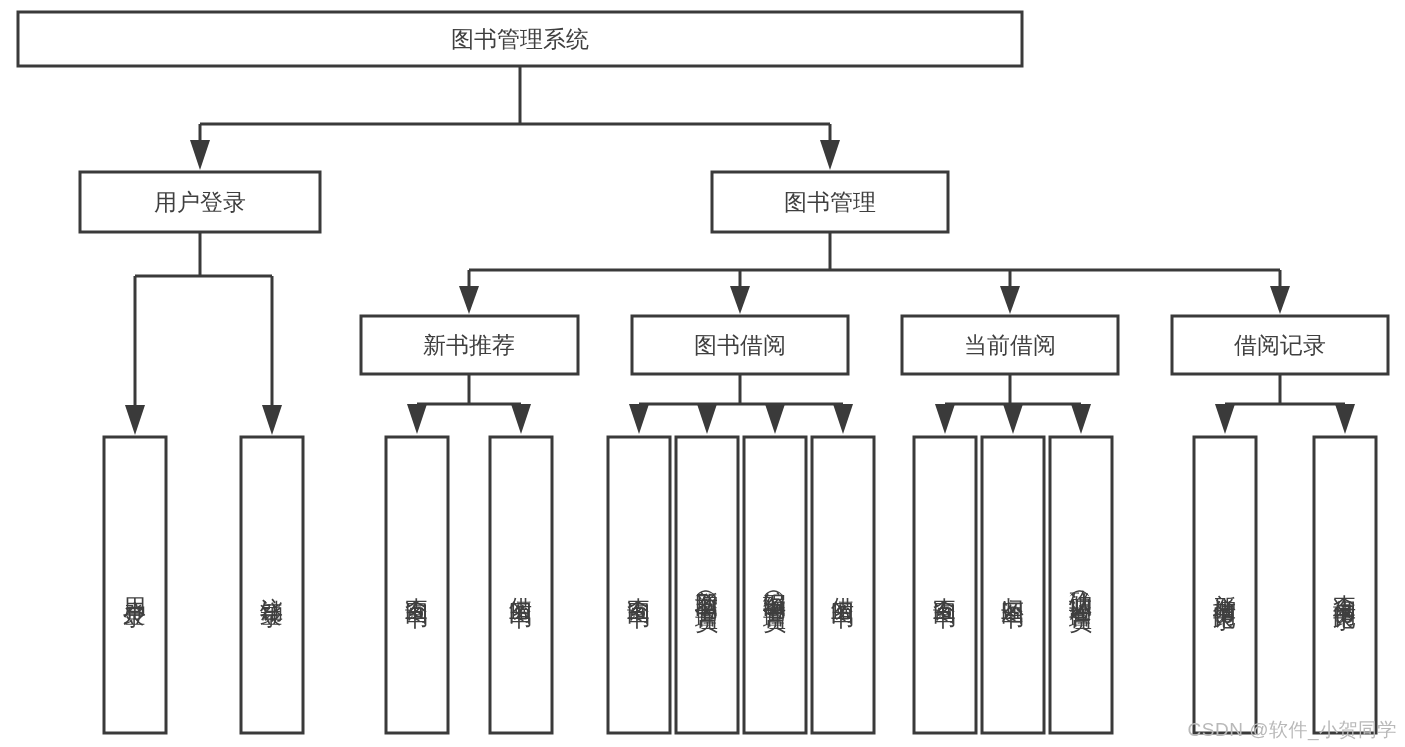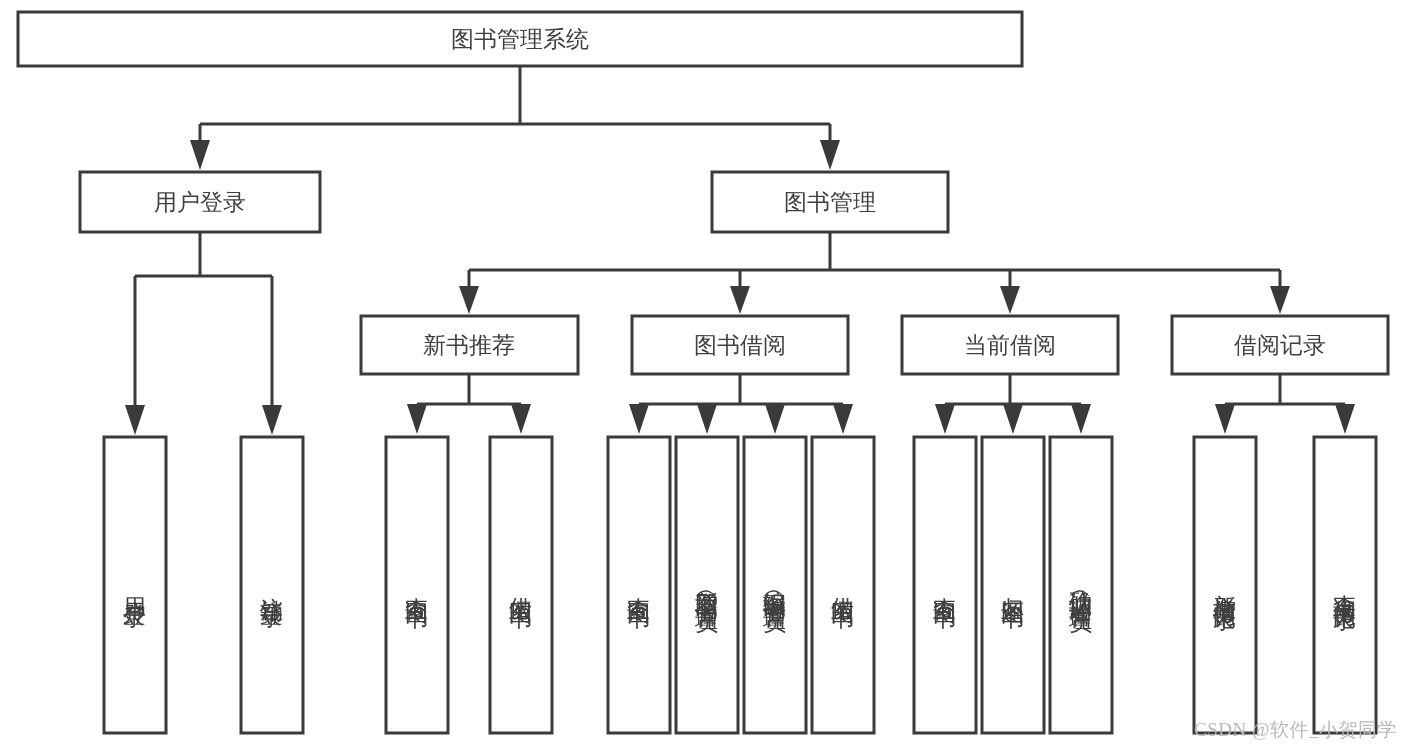--- a/index.html
+++ b/index.html
@@ -20,21 +20,21 @@
     font-family:"DejaVu Sans","Liberation Sans",sans-serif;
     fill:#3f3f3f;font-size:23px;
     writing-mode:vertical-rl;
     text-orientation:upright;
     letter-spacing:3px;
     text-anchor:middle;
     dominant-baseline:central;
   }
   .watermark{
     position:absolute;right:8px;bottom:4px;
-    font-family:Liberation Serif, serif;
+    font-family:Liberation Sans, sans-serif;
     font-size:19px;color:#b9b9b9;white-space:nowrap;
     letter-spacing:0.5px;pointer-events:none;
   }
 </style>
 </head>
 <body>
 
 <div id="diagram-root">
 
   <svg id="flow" viewBox="0 0 1405 747" xmlns="http://www.w3.org/2000/svg">

